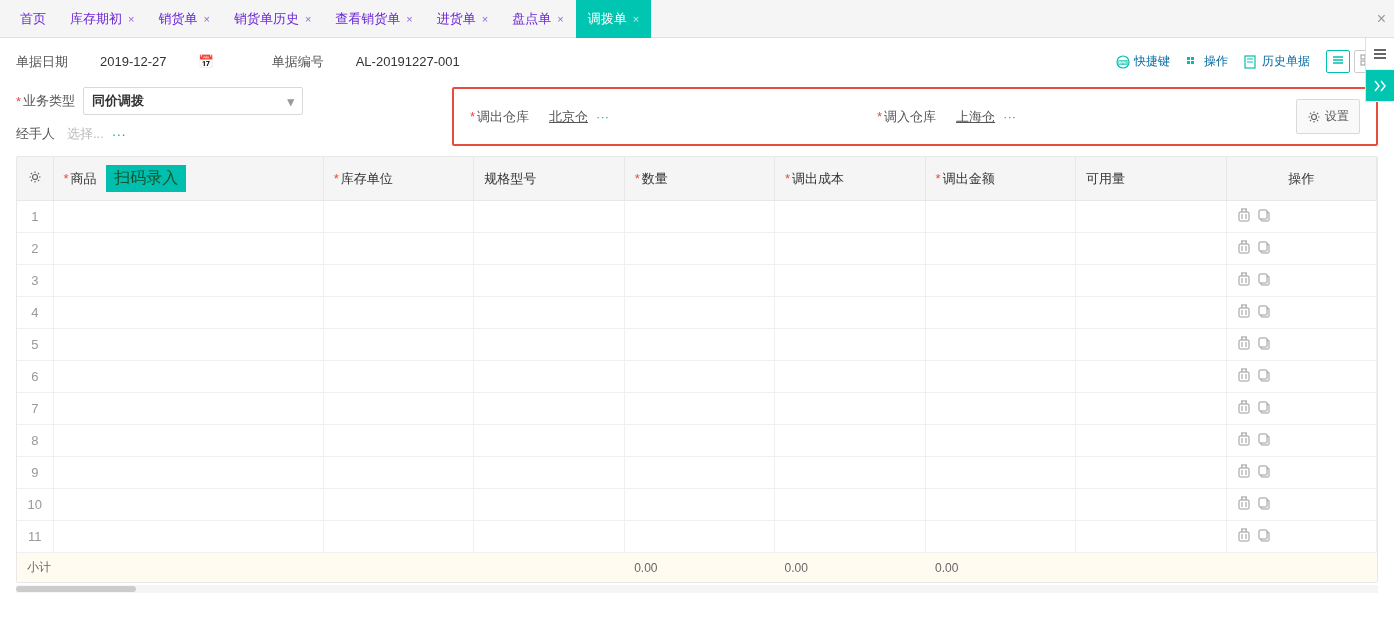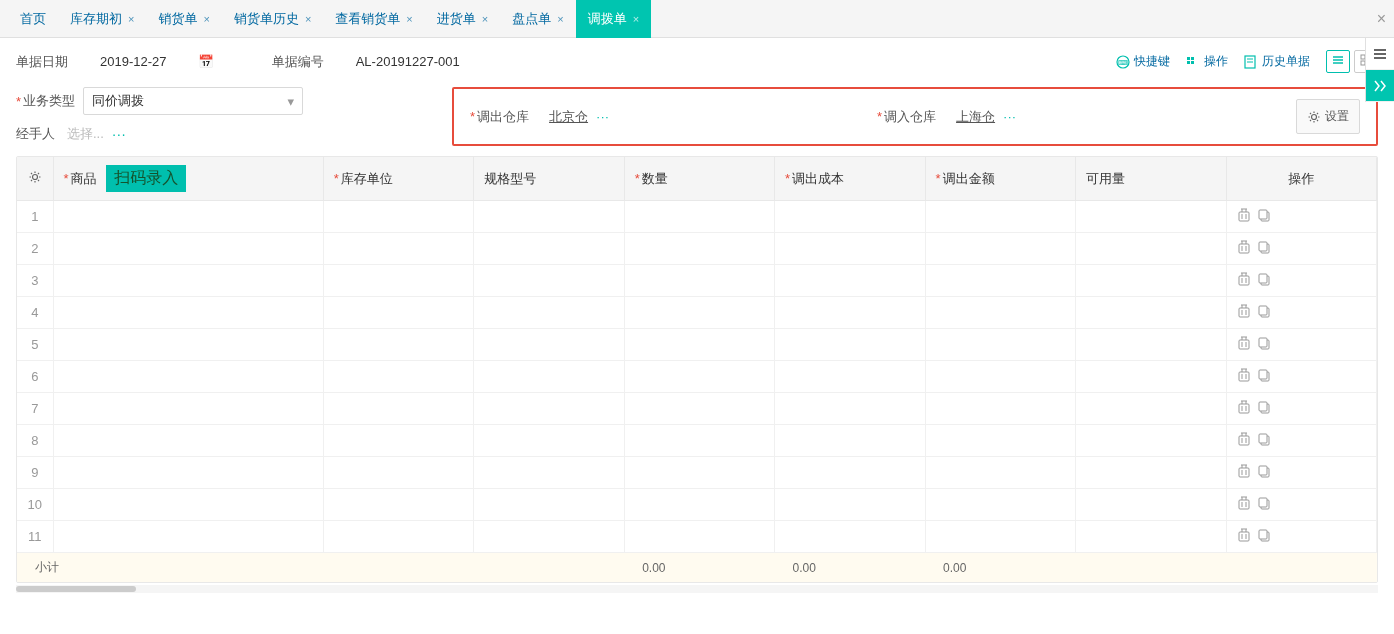--- a/index.html
+++ b/index.html
@@ -13,21 +13,21 @@
       height: 38px;
       padding: 0 8px;
       position: relative;
     }
     .tab-item {
       display: flex; align-items: center;
       padding: 0 12px;
       height: 38px;
       cursor: pointer;
       font-size: 13px;
-      color: #0369a1;
+      color: #6d28d9;
       border-right: none;
       white-space: nowrap;
       position: relative;
     }
     .tab-item.active {
       background: #00c5b0;
       color: #fff;
       border-radius: 0;
     }
     .tab-item .close-btn {
@@ -77,20 +77,21 @@
     .form-row { display: flex; align-items: center; margin-bottom: 10px; }
     .form-row:last-child { margin-bottom: 0; }
     .required-star { color: #e74c3c; margin-right: 2px; }
     .form-field-label { color: #555; margin-right: 8px; white-space: nowrap; }
     .form-select {
       display: flex; align-items: center;
       border: 1px solid #d9d9d9; border-radius: 2px;
       padding: 4px 8px; min-width: 200px;
       background: #fff; cursor: pointer;
       position: relative;
+      font-weight: bold;
     }
     .form-select .select-text { flex: 1; color: #333; }
     .form-select .arrow { color: #999; margin-left: 8px; }
     .more-btn { color: #00bfae; margin-left: 8px; cursor: pointer; font-size: 14px; }
 
     
     .warehouse-section { display: flex; align-items: center; width: 100%; }
     .warehouse-group { display: flex; align-items: center; flex: 1; }
     .warehouse-value { color: #555; margin-left: 12px; text-decoration: underline; }
     .warehouse-more { color: #00bfae; margin-left: 8px; cursor: pointer; }
@@ -116,21 +117,21 @@
     }
     .data-table tbody tr { border-bottom: 1px solid #f0f0f0; }
     .data-table tbody td {
       padding: 7px 10px;
       border-right: 1px solid #f0f0f0;
       color: #333;
       height: 32px;
     }
     .data-table tbody td.row-num { color: #999; text-align: center; width: 36px; }
     .data-table tfoot tr { background: #fffbf0; border-top: 1px solid #e8e8e8; }
-    .data-table tfoot td { padding: 6px 18px; font-size: 12px; color: #666; }
+    .data-table tfoot td { padding: 6px 10px; font-size: 12px; color: #666; }
 
     
     .scan-btn {
       background: #00bfae; color: #14532d; border: none;
       border-radius: 0; padding: 3px 8px; font-size: 16px;
       cursor: pointer; margin-left: 6px;
     }
 
     
     .action-icons { display: flex; gap: 6px; align-items: center; }

